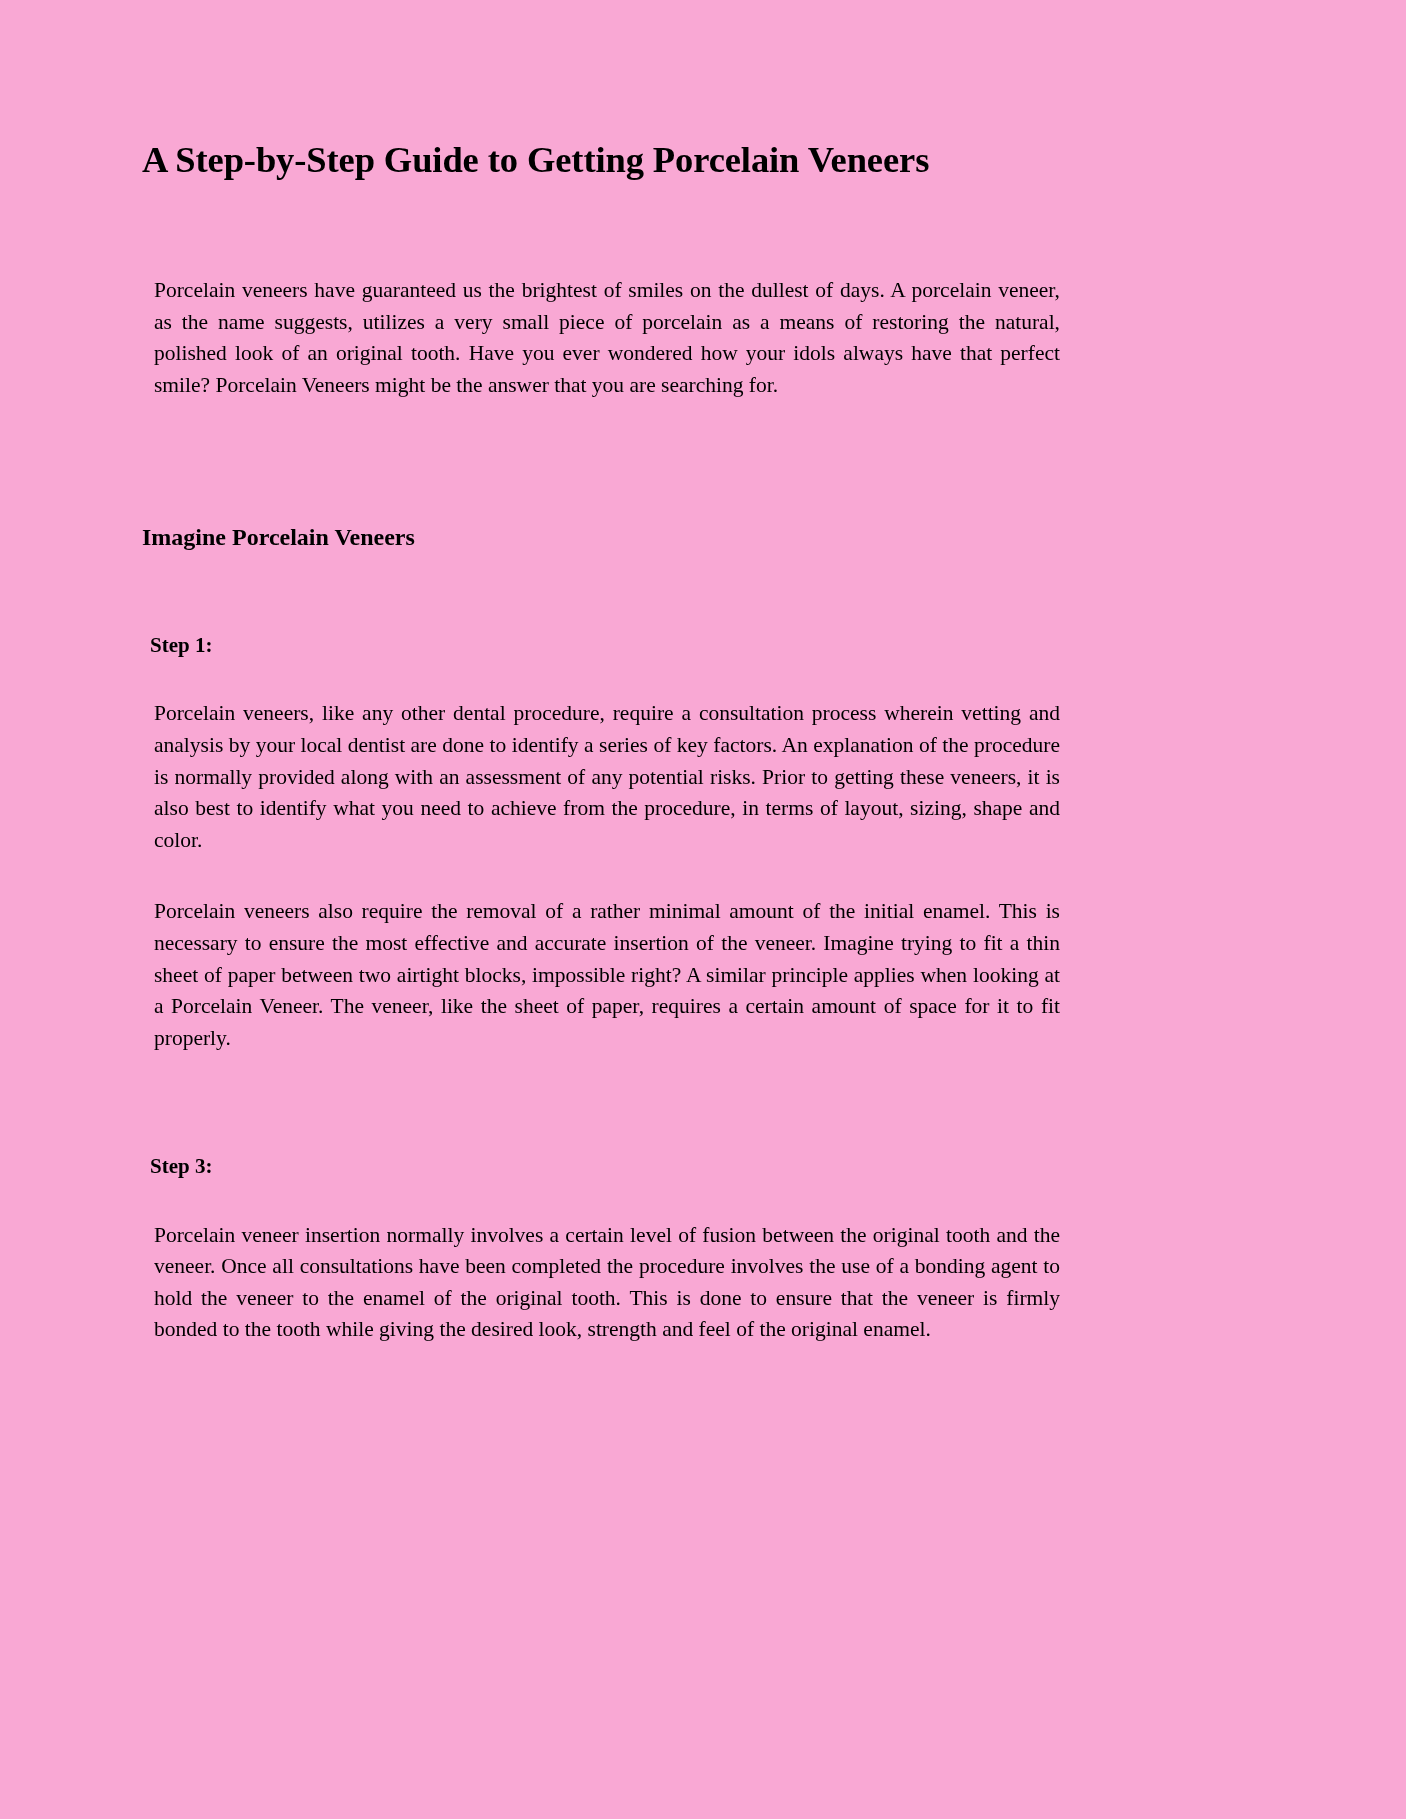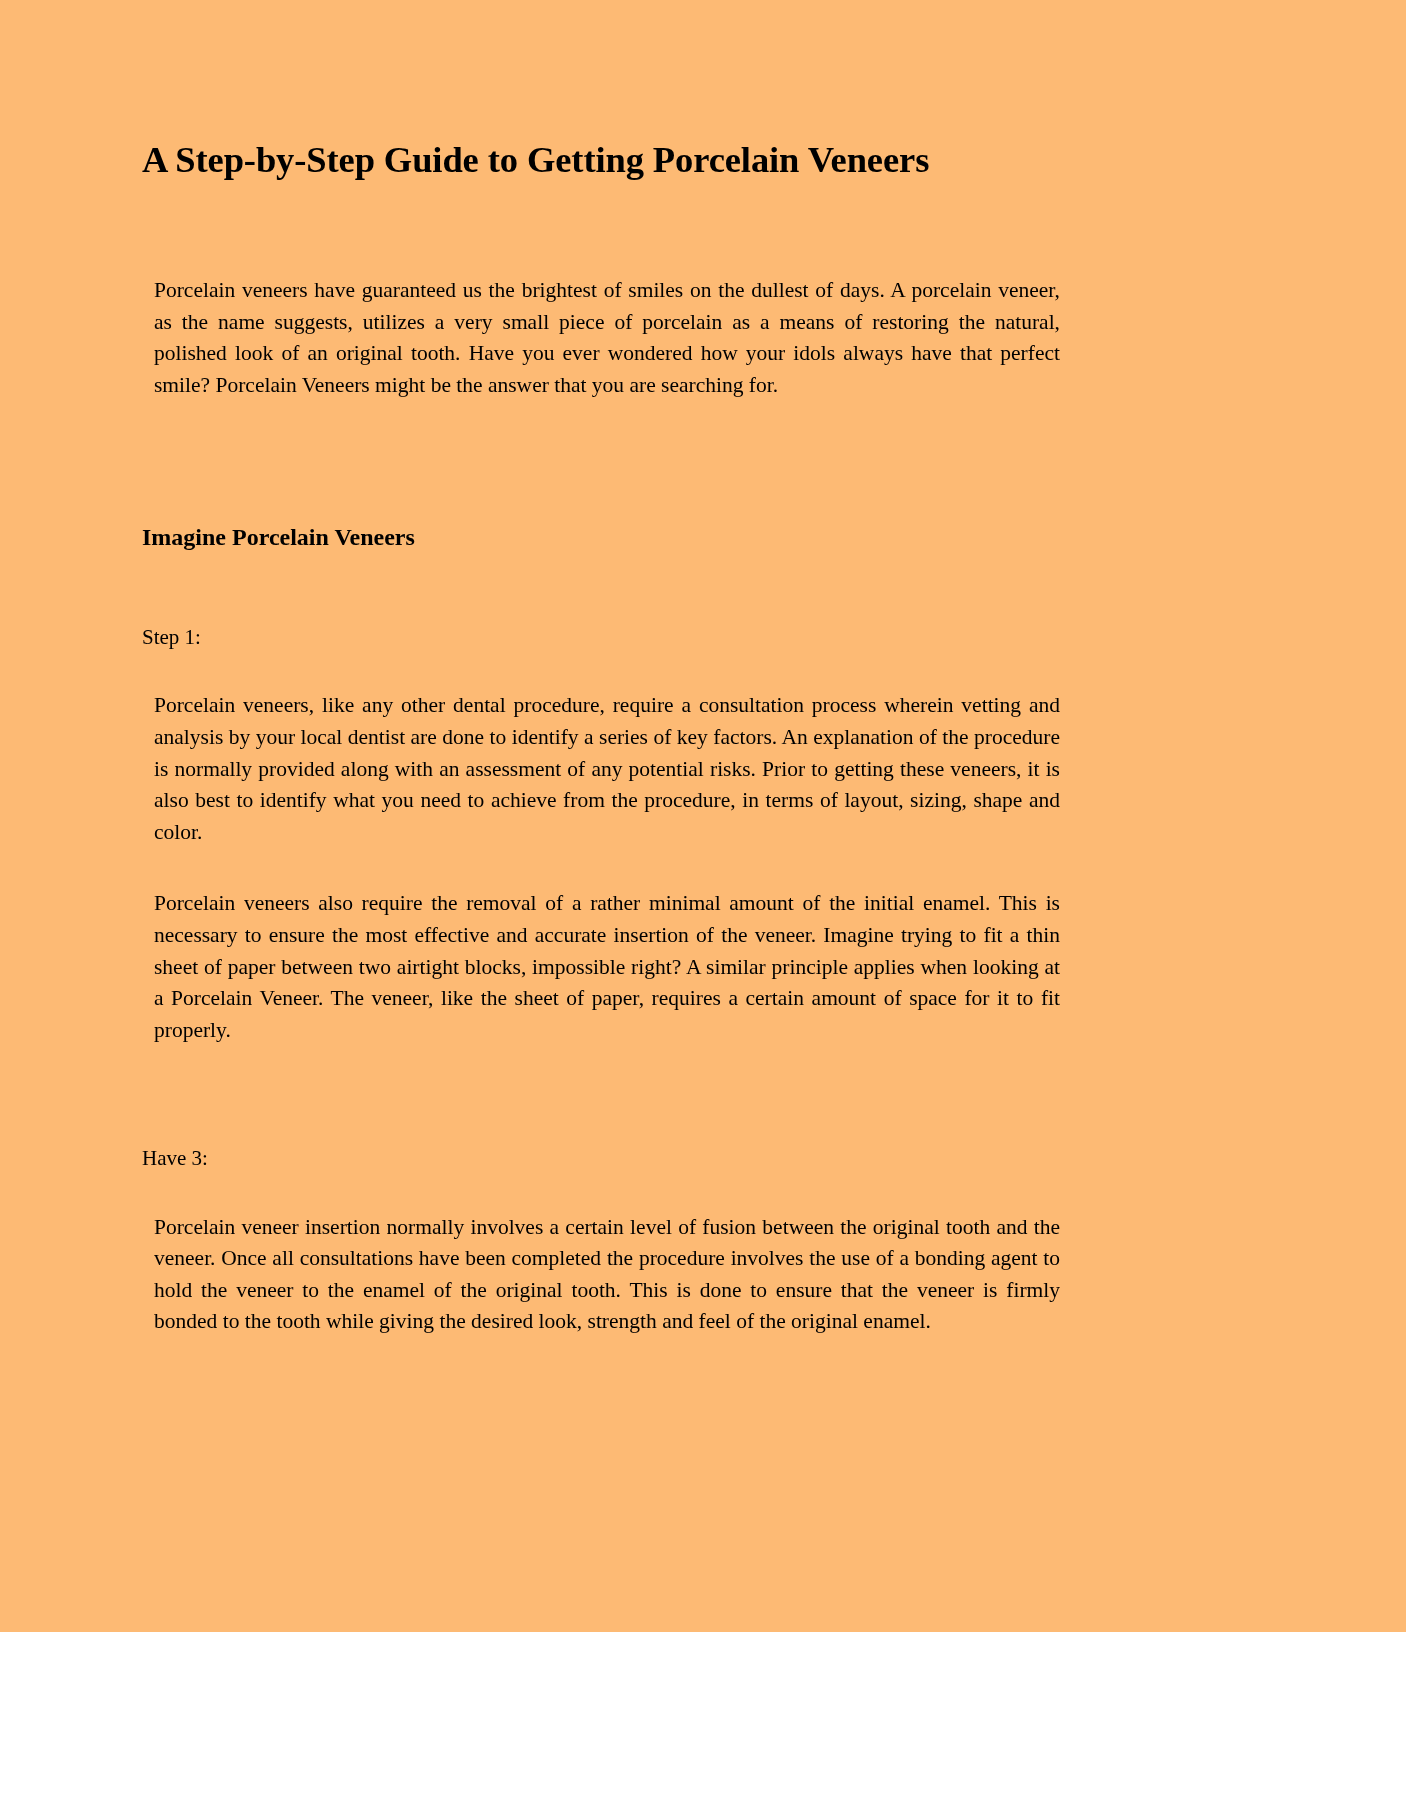--- a/index.html
+++ b/index.html
@@ -9,22 +9,22 @@
     background: #ffffff;
   }
   body {
     font-family: "Liberation Serif", "DejaVu Serif", serif;
     color: #000000;
     -webkit-font-smoothing: antialiased;
   }
   .page {
     position: relative;
     width: 1406px;
-    height: 1632px;
-    background: #fdba74;
+    height: 1819px;
+    background: #f9a8d4;
     margin: 0 auto;
     overflow: hidden;
     box-sizing: border-box;
   }
   .content {
     position: absolute;
     left: 142px;
     top: 0;
     width: 930px;
   }
@@ -40,23 +40,23 @@
   }
   .section-heading {
     font-size: 24px;
     font-weight: bold;
     line-height: 1.2;
     margin: 0;
     padding-top: 110px;
   }
   .step-heading {
     font-size: 21px;
-    font-weight: normal;
+    font-weight: bold;
     line-height: 1.2;
-    margin: 0;
+    margin: 8px;
   }
   .step-heading.first {
     padding-top: 73px;
   }
   .step-heading.later {
     padding-top: 88px;
   }
   p.body-text {
     font-size: 21.5px;
     line-height: 1.47;
@@ -90,18 +90,18 @@
     <div class="step-block">
       <h3 class="step-heading first">Step 1:</h3>
       <p class="body-text step-para">Porcelain veneers, like any other dental procedure, require a consultation process wherein vetting and analysis by your local dentist are done to identify a series of key factors. An explanation of the procedure is normally provided along with an assessment of any potential risks. Prior to getting these veneers, it is also best to identify what you need to achieve from the procedure, in terms of layout, sizing, shape and color.</p>
     </div>
 
     <div class="step-block">
       <p class="body-text step-para">Porcelain veneers also require the removal of a rather minimal amount of the initial enamel. This is necessary to ensure the most effective and accurate insertion of the veneer. Imagine trying to fit a thin sheet of paper between two airtight blocks, impossible right? A similar principle applies when looking at a Porcelain Veneer. The veneer, like the sheet of paper, requires a certain amount of space for it to fit properly.</p>
     </div>
 
     <div class="step-block">
-      <h3 class="step-heading later">Have 3:</h3>
+      <h3 class="step-heading later">Step 3:</h3>
       <p class="body-text step-para">Porcelain veneer insertion normally involves a certain level of fusion between the original tooth and the veneer. Once all consultations have been completed the procedure involves the use of a bonding agent to hold the veneer to the enamel of the original tooth. This is done to ensure that the veneer is firmly bonded to the tooth while giving the desired look, strength and feel of the original enamel.</p>
     </div>
 
   </div>
 </div>
 
 </body></html>

